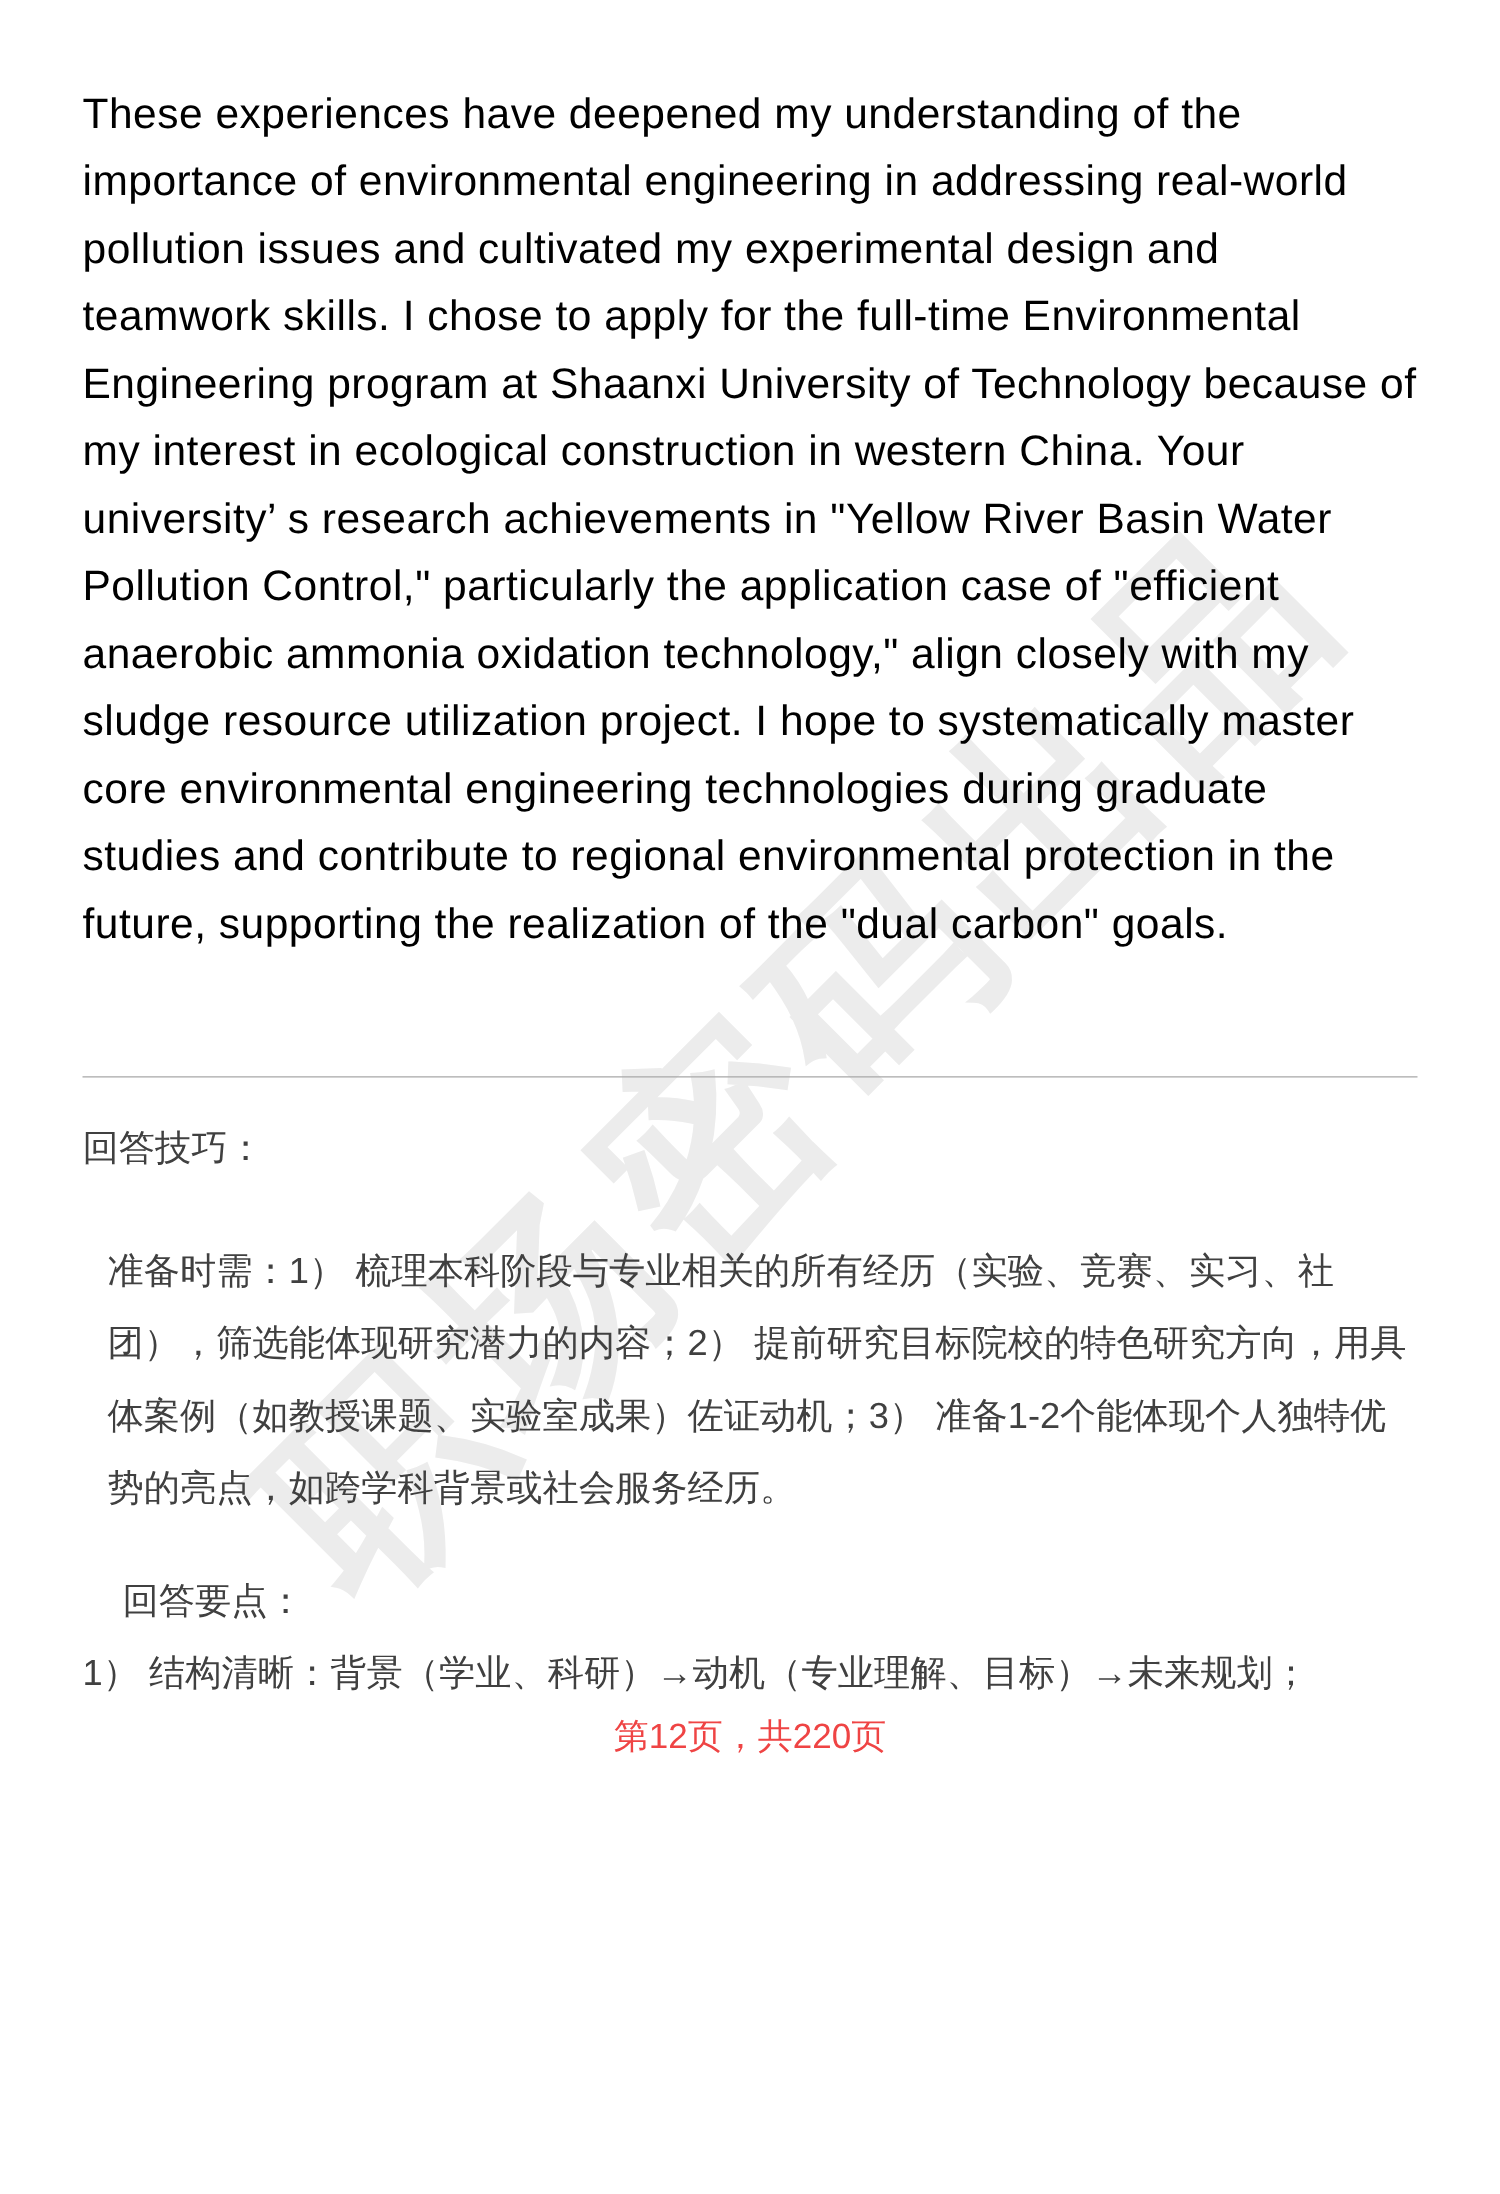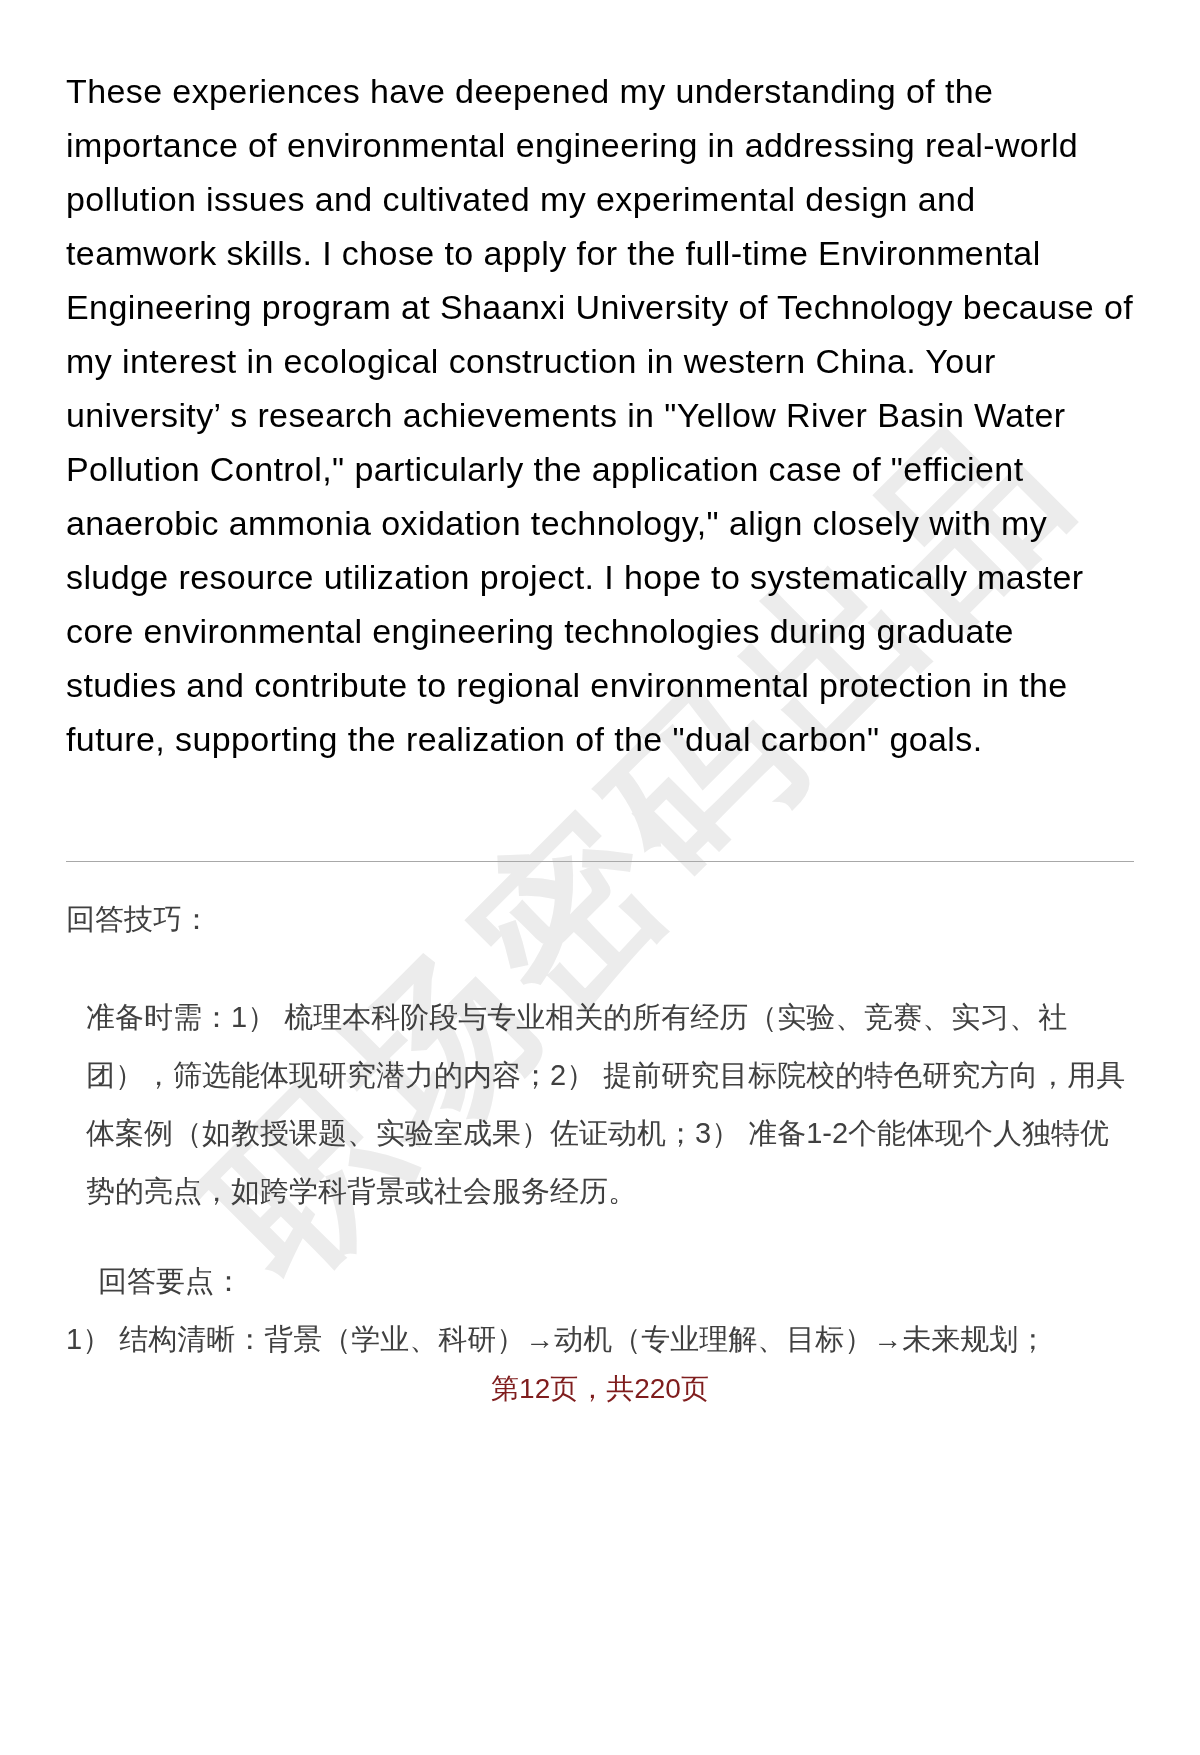--- a/index.html
+++ b/index.html
@@ -63,21 +63,21 @@
   .heading-2 { margin-top: 32px; margin-left: 32px; }
   .item     { margin-top: 8px; }
   .item-first { margin-top: 0; }
   .footer {
     position: relative;
     z-index: 1;
     margin-top: 6px;
     text-align: center;
     font-size: 28px;
     line-height: 30px;
-    color: #7f1d1d;
+    color: #ef4444;
   }
 </style>
 </head>
 <body>
 
 <div class="page">
 
   <div class="watermark">职场密码出品</div>
 
   <div class="content">

